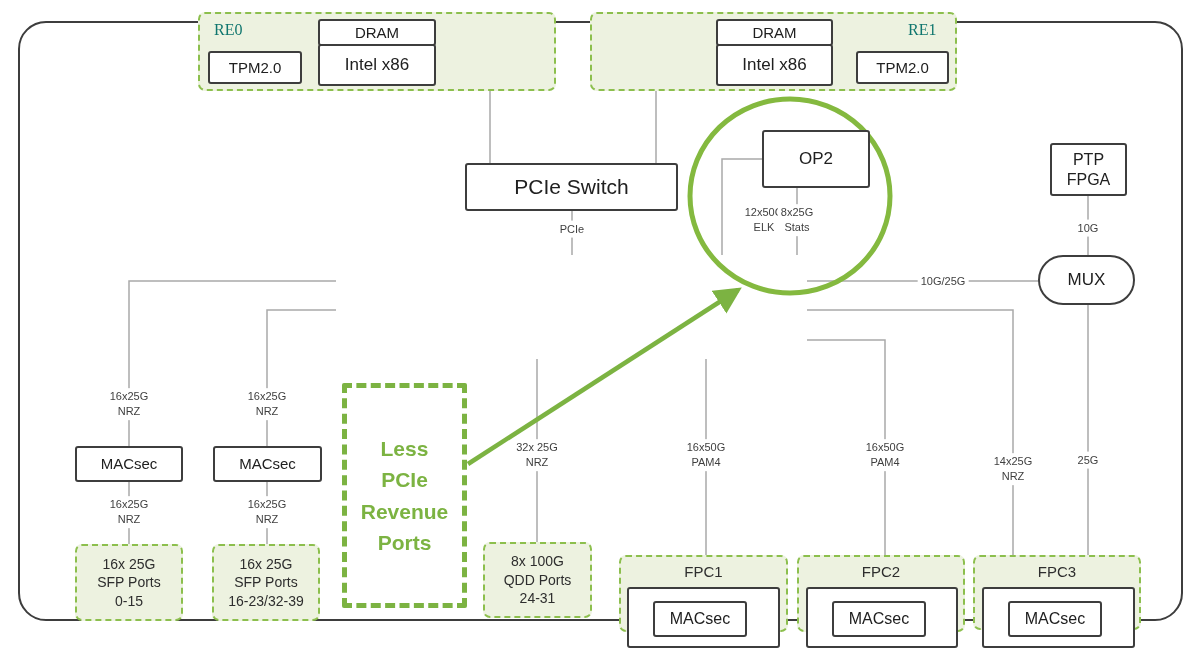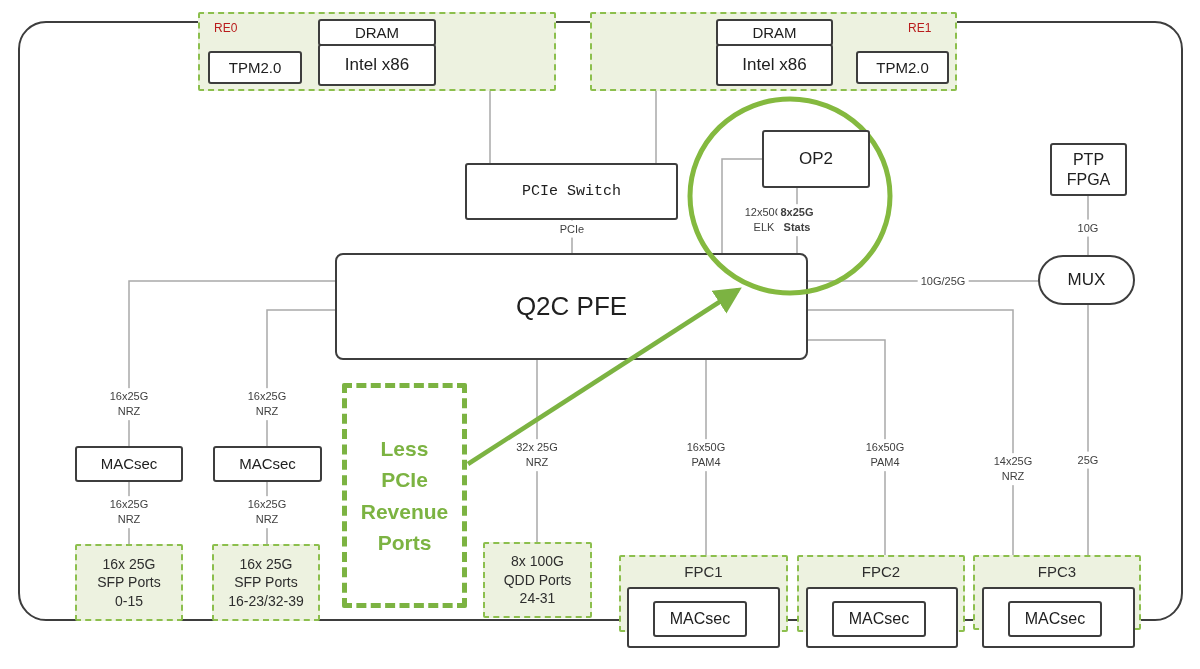--- a/index.html
+++ b/index.html
@@ -9,25 +9,25 @@
   }
   svg.layer{position:absolute;left:0;top:0;width:1200px;height:669px;}
   #wires{z-index:0;}
   #overlay{z-index:5;pointer-events:none;}
   .box{
     position:absolute;background:#ffffff;border:2px solid #3d3d3d;border-radius:3px;
     display:flex;align-items:center;justify-content:center;text-align:center;
     z-index:1;box-sizing:border-box;line-height:1.15;
   }
   .dashedbox{
-    position:absolute;background:#edf2e0;border:2px dashed #8cbf4d;border-radius:2px;
+    position:absolute;background:#edf2e0;border:2px dashed #8cbf4d;border-radius:7px;
     z-index:1;box-sizing:border-box;
   }
   .pre{white-space:pre-line;}
-  .corner-label{position:absolute;font-size:12px;color:#b91c1c;z-index:2;}
+  .corner-label{position:absolute;font-size:16px;color:#0f766e;z-index:2;font-family:Liberation Serif, serif;}
   .fpc-label{position:absolute;width:100%;text-align:center;top:6px;font-size:15px;color:#2e2e2e;}
   .portbox{
     display:flex;align-items:center;justify-content:center;text-align:center;
     font-size:14px;line-height:1.32;color:#2e2e2e;z-index:1;
   }
   .lbl{
     position:absolute;transform:translate(-50%,-50%);background:#ffffff;
     font-size:11px;line-height:1.35;color:#3f3f3f;text-align:center;
     padding:1px 3px;z-index:2;white-space:pre-line;
   }
@@ -72,26 +72,25 @@
   <div class="box" style="left:208px;top:51px;width:94px;height:33px;font-size:15px;">TPM2.0</div>
   <div class="box" style="left:318px;top:19px;width:118px;height:27px;font-size:15px;">DRAM</div>
   <div class="box" style="left:318px;top:44px;width:118px;height:42px;font-size:17px;">Intel x86</div>
 
   <div class="dashedbox" style="left:590px;top:12px;width:367px;height:79px;"></div>
   <div class="corner-label" style="left:908px;top:21px;">RE1</div>
   <div class="box" style="left:716px;top:19px;width:117px;height:27px;font-size:15px;">DRAM</div>
   <div class="box" style="left:716px;top:44px;width:117px;height:42px;font-size:17px;">Intel x86</div>
   <div class="box" style="left:856px;top:51px;width:93px;height:33px;font-size:15px;">TPM2.0</div>
 
-  <div class="box" style="left:465px;top:163px;width:213px;height:57px;font-size:15px;font-family:Liberation Mono, monospace;">PCIe Switch</div>
+  <div class="box" style="left:465px;top:163px;width:213px;height:48px;font-size:21px;">PCIe Switch</div>
   <div class="box op2top" style="left:762px;top:130px;width:108px;height:58px;font-size:17px;">OP2</div>
   <div class="box pre" style="left:1050px;top:143px;width:77px;height:53px;font-size:16px;line-height:1.25;text-align:center;">PTP
 FPGA</div>
   <div class="box pill" style="left:1038px;top:255px;width:97px;height:50px;font-size:17px;">MUX</div>
-  <div class="box" style="left:335px;top:253px;width:473px;height:107px;font-size:26px;border-radius:8px;">Q2C PFE</div>
 
   <div class="box" style="left:75px;top:446px;width:108px;height:36px;font-size:15px;">MACsec</div>
   <div class="box" style="left:213px;top:446px;width:109px;height:36px;font-size:15px;">MACsec</div>
 
   <div class="callout pre" style="left:342px;top:383px;width:125px;height:225px;">Less
 PCIe
 Revenue
 Ports</div>
 
   <div class="dashedbox portbox pre" style="left:75px;top:544px;width:108px;height:77px;">16x 25G
@@ -118,21 +117,21 @@
 
   <div class="dashedbox" style="left:973px;top:555px;width:168px;height:75px;">
     <div class="fpc-label">FPC3</div>
   </div>
   <div class="box" style="left:982px;top:587px;width:153px;height:61px;"></div>
   <div class="box" style="left:1008px;top:601px;width:94px;height:36px;font-size:16px;z-index:2;">MACsec</div>
 
   <div class="lbl" style="left:572px;top:229px;">PCIe</div>
   <div class="lbl" style="left:719px;top:220px;margin-left:45px;">12x50G
 ELK</div>
-  <div class="lbl" style="left:797px;top:220px;font-weight:bold;">8x25G
+  <div class="lbl" style="left:797px;top:220px;">8x25G
 Stats</div>
   <div class="lbl" style="left:129px;top:404px;">16x25G
 NRZ</div>
   <div class="lbl" style="left:267px;top:404px;">16x25G
 NRZ</div>
   <div class="lbl" style="left:129px;top:512px;">16x25G
 NRZ</div>
   <div class="lbl" style="left:267px;top:512px;">16x25G
 NRZ</div>
   <div class="lbl" style="left:537px;top:455px;">32x 25G

